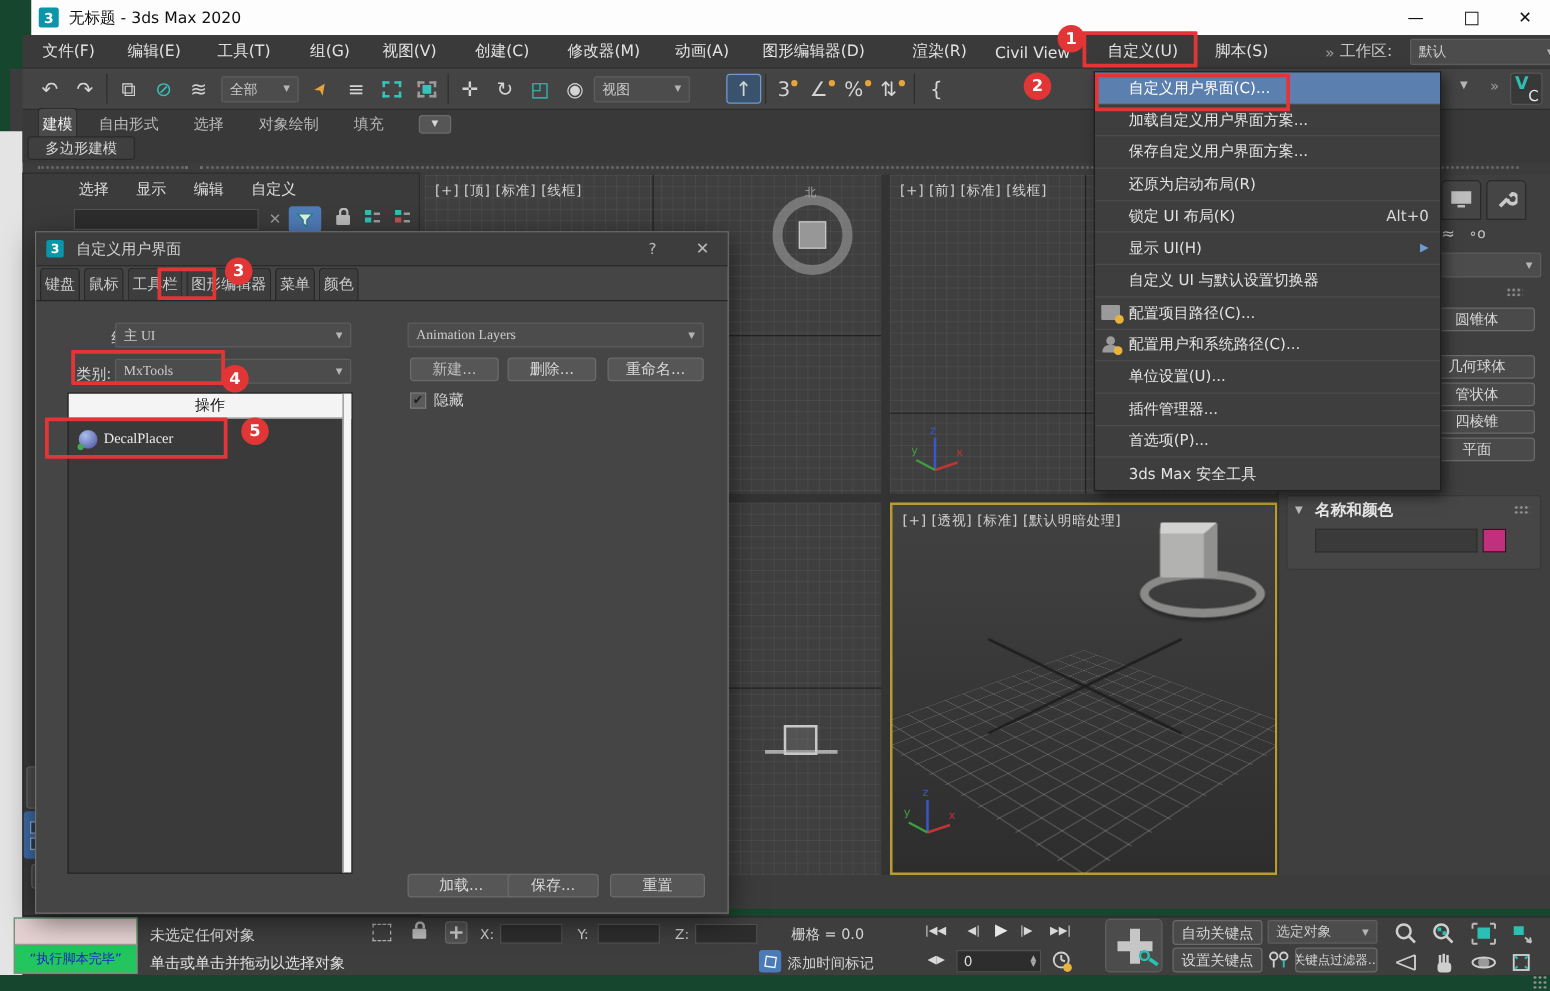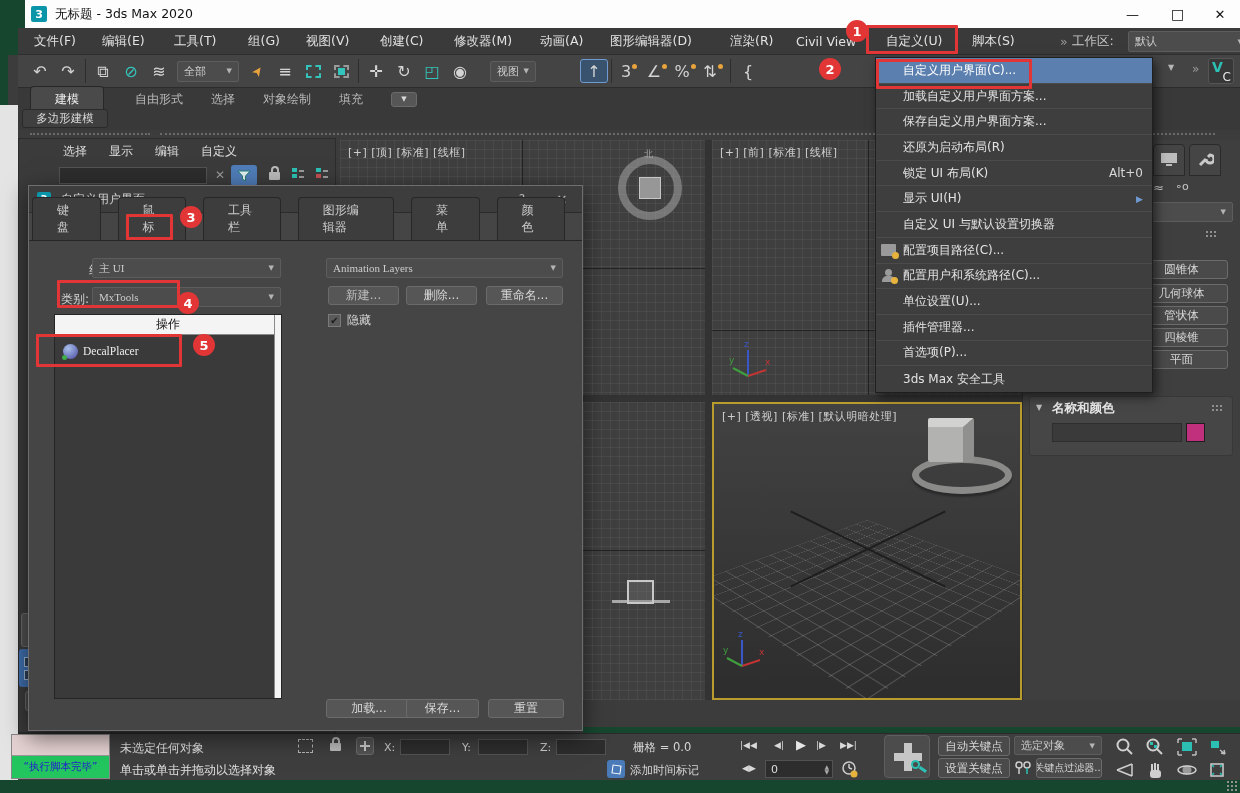--- a/index.html
+++ b/index.html
@@ -21,21 +21,21 @@
 .tbic{min-width:28px;height:26px;font-size:16px;display:flex;align-items:center;justify-content:center;color:#d4d4d4}
 .tsep{width:1px;height:24px;background:#2e2e2e;margin:0 3px}
 .redrect{position:absolute;border:3px solid #e23636;z-index:120;border-radius:1px}
 .redcirc{position:absolute;width:22px;height:22px;border-radius:50%;background:#e23636;color:#fff;
   font-weight:bold;font-size:13px;display:flex;align-items:center;justify-content:center;z-index:121}
 .cmi{height:25.75px;display:flex;align-items:center;padding-left:27px;padding-right:9px;font-size:12px;
   color:#e3e3e3;border-bottom:1px solid #4b4b4b;position:relative}
 .cmi .sc{margin-left:auto;color:#d8d8d8}
 .cmi.hl{background:#5b7fae;color:#fff}
 .tab{background:#3d3d3d;border:1px solid #272727;border-bottom:none;border-radius:4px 4px 0 0;
-  color:#ccc;font-size:12px;padding:4px 24px;margin-right:17px}
+  color:#ccc;font-size:12px;padding:4px 3px;margin-right:3px}
 .mbi{position:absolute;top:0;height:100%;display:flex;align-items:center;font-size:12.5px;color:#e2e2e2;padding:0 6px}
 .grip{background-image:radial-gradient(#909090 1px,transparent 1.2px);background-size:4px 4px}
 .mono{font-family:Liberation Serif, serif}
 .snapdot{width:5px;height:5px;border-radius:50%;background:#e8a33d;margin-left:1px;margin-top:-10px}
 .navic{position:absolute;width:26px;height:22px;display:flex;align-items:center;justify-content:center}
 .dotline{border-top:2px dotted #6a6a6a;height:0}
 </style>
 </head>
 <body>
 
@@ -95,21 +95,21 @@
     <span class="tbic">
         <i style="width:15px;height:13px;border:2px dashed #9a9a9a;display:flex">
           <i style="width:7px;height:7px;background:#35c4bb;margin:auto"></i>
         </i>
       </span>
     <span class="tsep"></span>
     <span class="tbic">✛</span>
     <span class="tbic">↻</span>
     <span class="tbic" style="color:#35c4bb">◰</span>
     <span class="tbic">◉</span>
-    <div class="dd" style="position:relative;width:46px;height:21px;margin:0 16px">
+    <div class="dd" style="position:relative;width:77px;height:21px;margin:0 1px">
       <span>视图</span>
       <span class="arr">▼</span>
     </div>
     <span class="tbic" style="color:#35c4bb"></span>
     <span class="tbic" style="background:#39536e;border:1px solid #6f9bd2;border-radius:3px;width:26px;height:24px">↑</span>
     <span class="tsep"></span>
     <span class="tbic">
         <span>3</span>
         <i class="snapdot"></i>
       </span>
@@ -257,21 +257,21 @@
       <svg width="18" height="18">
           <path d="M4 14 L10 8 M10 8 a4 4 0 1 0 4-4 l-2 2" stroke="#c9c9c9" stroke-width="3" fill="none"></path>
         </svg>
     </div>
     <span class="abs" style="left:130px;top:40px;font-size:13px;color:#c9c9c9">≈</span>
     <span class="abs" style="left:152px;top:40px;font-size:11px;color:#c9c9c9">∘o</span>
     <div class="dd" style="left:8px;top:62px;width:202px;height:20px">
       <span class="arr">▼</span>
     </div>
     <div class="abs grip" style="left:182px;top:90px;width:13px;height:7px"></div>
-    <div class="btn" style="left:112px;top:120px;width:93px;height:19px;background:#4a4a4a;font-size:11.5px">圆锥体</div>
+    <div class="btn" style="left:112px;top:106px;width:93px;height:19px;background:#4a4a4a;font-size:11.5px">圆锥体</div>
     <div class="btn" style="left:112px;top:144px;width:93px;height:19px;background:#4a4a4a;font-size:11.5px">几何球体</div>
     <div class="btn" style="left:112px;top:166px;width:93px;height:19px;background:#4a4a4a;font-size:11.5px">管状体</div>
     <div class="btn" style="left:112px;top:188px;width:93px;height:19px;background:#4a4a4a;font-size:11.5px">四棱锥</div>
     <div class="btn" style="left:112px;top:210px;width:93px;height:19px;background:#4a4a4a;font-size:11.5px">平面</div>
 
     <div class="abs" style="left:6px;top:256px;width:204px;height:60px;background:#464646;border:1px solid #383838;border-radius:3px">
       <span style="position:absolute;left:6px;top:6px;font-size:8px;color:#bbb">▼</span>
       <span style="position:absolute;left:22px;top:3px;font-weight:bold;font-size:12.5px;color:#e8e8e8">名称和颜色</span>
       <div class="grip" style="position:absolute;right:8px;top:7px;width:13px;height:7px"></div>
       <input class="inset" style="left: 22px; top: 26px; width: 130px; height: 19px; color: rgb(204, 204, 204); outline: none; background: rgb(58, 58, 58); border: 1px solid rgb(46, 46, 46);">

